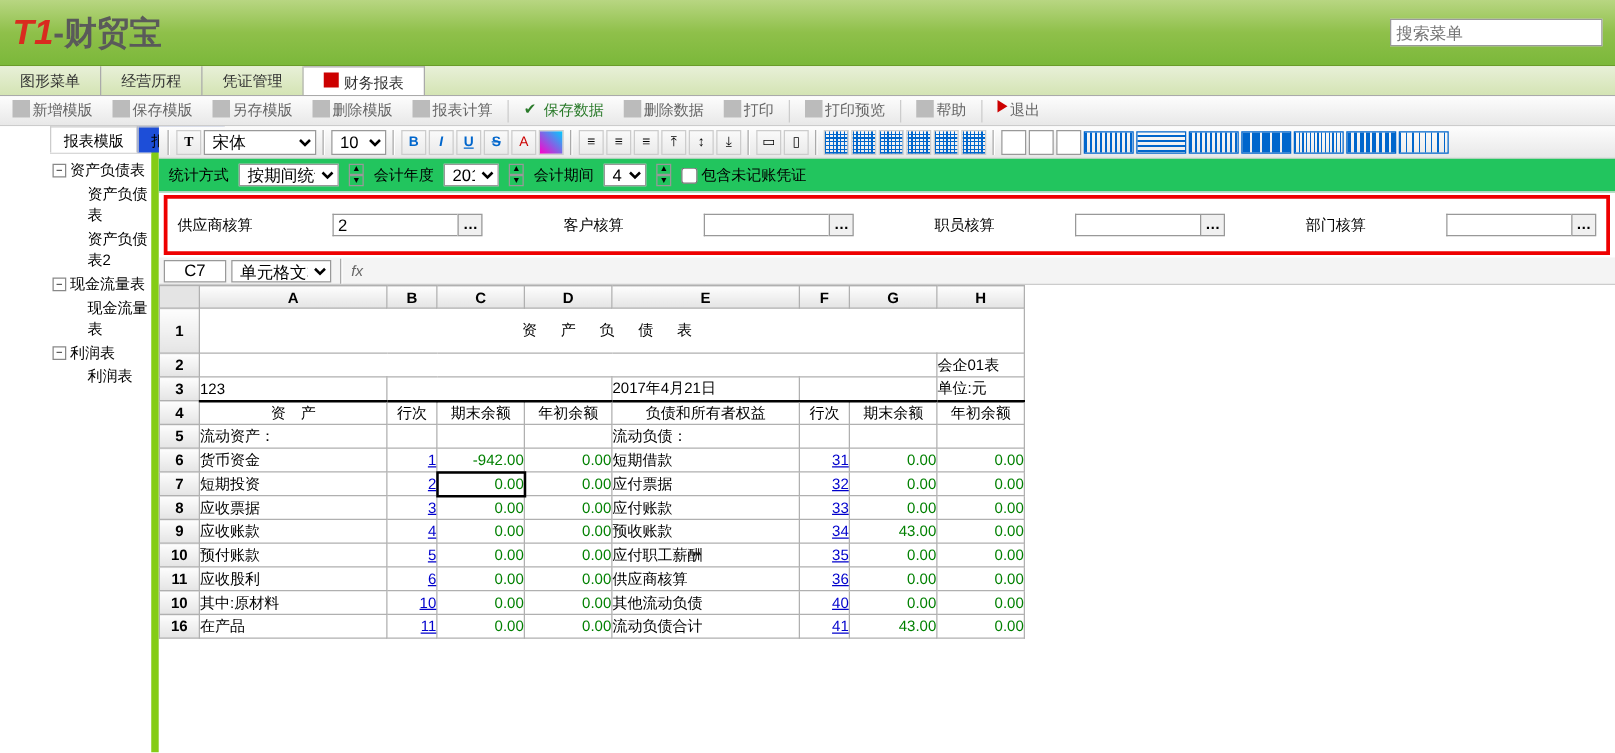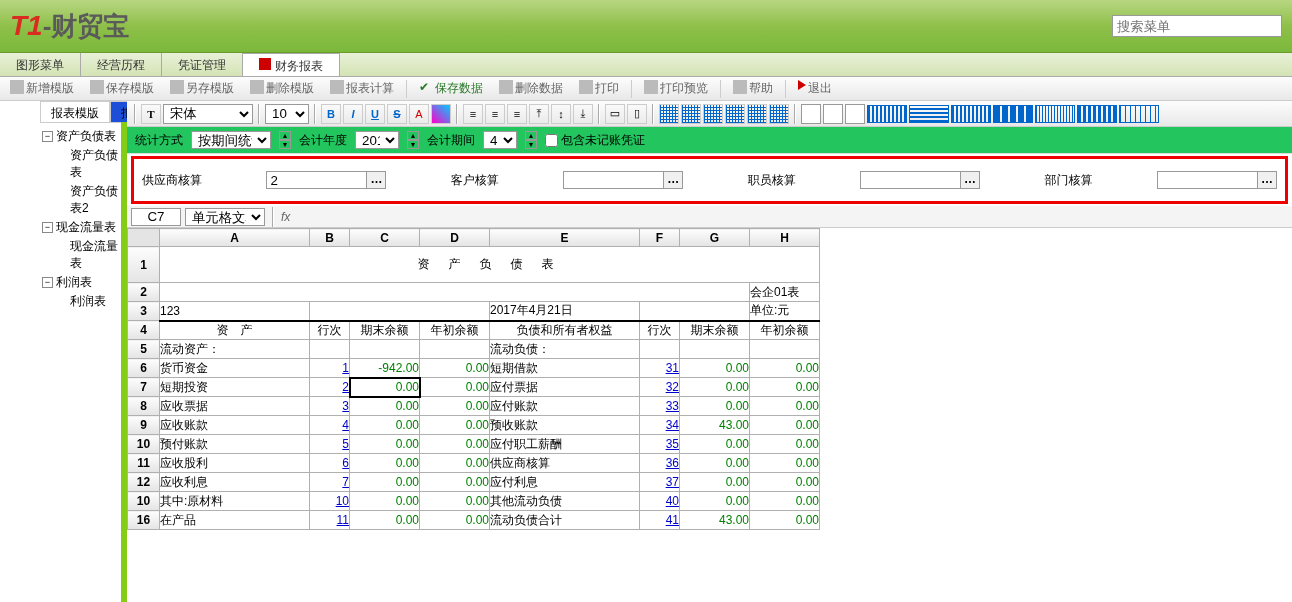--- a/index.html
+++ b/index.html
@@ -389,31 +389,20 @@
               <td class="cell indent1">应收股利</td>
               <td class="cell num-blue">6</td>
               <td class="cell num-green">0.00</td>
               <td class="cell num-green">0.00</td>
               <td class="cell indent1">供应商核算</td>
               <td class="cell num-blue">36</td>
               <td class="cell num-green">0.00</td>
               <td class="cell num-green">0.00</td>
             </tr>
             <tr>
-              <th class="row-header">12</th>
-              <td class="cell indent1">应收利息</td>
-              <td class="cell num-blue">7</td>
-              <td class="cell num-green">0.00</td>
-              <td class="cell num-green">0.00</td>
-              <td class="cell indent1">应付利息</td>
-              <td class="cell num-blue">37</td>
-              <td class="cell num-green">0.00</td>
-              <td class="cell num-green">0.00</td>
-            </tr>
-            <tr>
               <th class="row-header">10</th>
               <td class="cell ">其中:原材料</td>
               <td class="cell num-blue">10</td>
               <td class="cell num-green">0.00</td>
               <td class="cell num-green">0.00</td>
               <td class="cell indent1">其他流动负债</td>
               <td class="cell num-blue">40</td>
               <td class="cell num-green">0.00</td>
               <td class="cell num-green">0.00</td>
             </tr>

